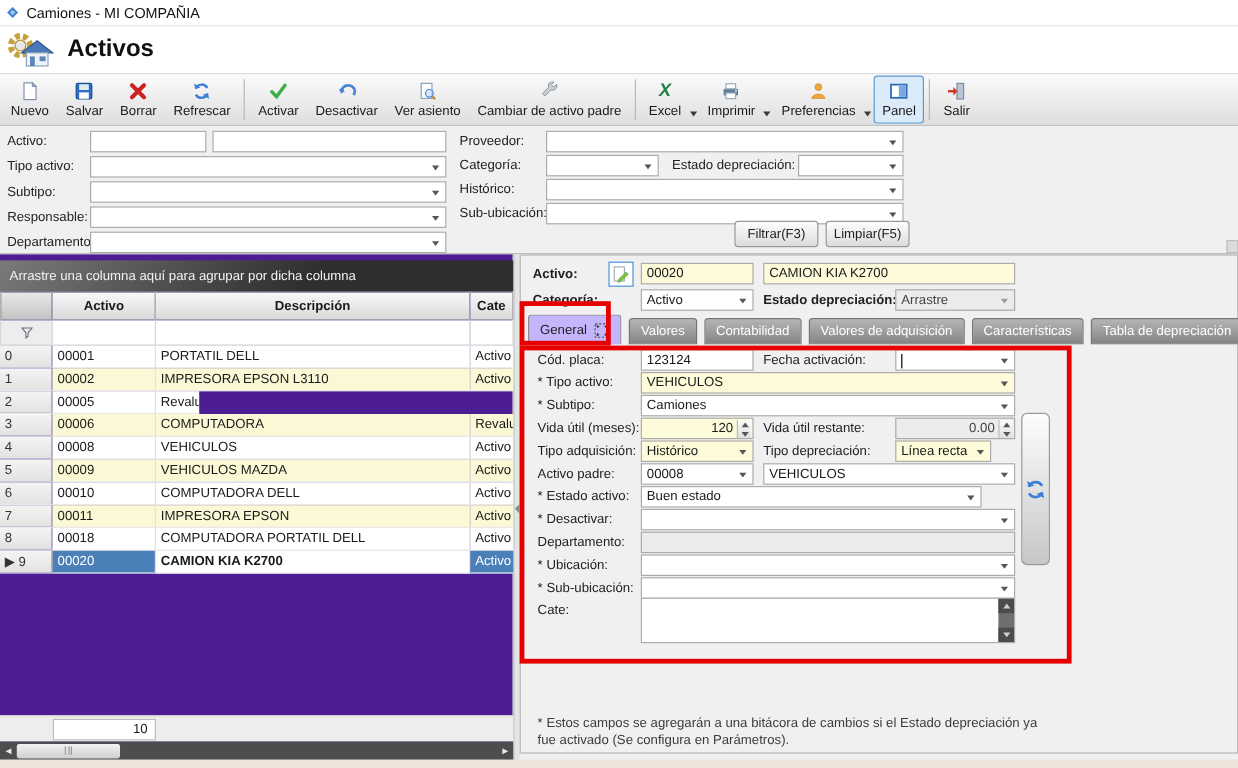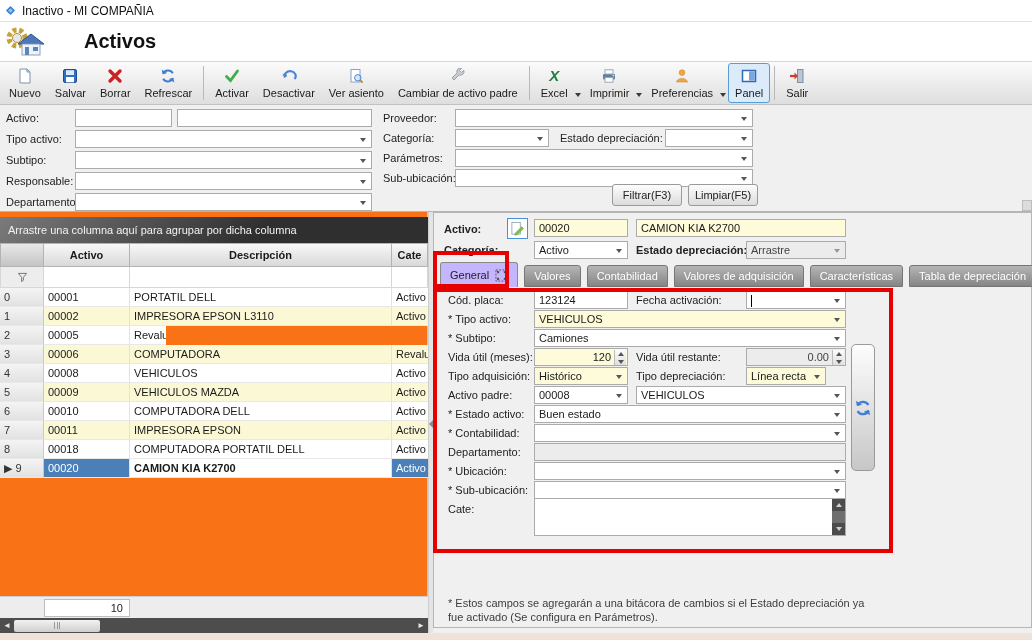--- a/index.html
+++ b/index.html
@@ -5,21 +5,21 @@
   html,body{margin:0;padding:0;background:#e9e9e9;}
   *{box-sizing:border-box;font-family:"Liberation Sans","DejaVu Sans",sans-serif;}
   #app{position:relative;width:1032px;height:640px;background:#f0f0f0;overflow:hidden;font-size:11px;color:#1a1a1a;}
 
   
   #titlebar{position:absolute;left:0;top:0;width:1032px;height:22px;background:#fff;border-bottom:1px solid #e3e3e3;display:flex;align-items:center;padding-left:4px;gap:5px;}
   #titlebar .ttl{font-size:12px;color:#111;}
 
   
   #appheader{position:absolute;left:0;top:22px;width:1032px;height:40px;background:#fff;border-bottom:1px solid #d6d6d6;display:flex;align-items:center;gap:10px;padding-left:6px;}
-  #appheader .big{font-size:20px;font-weight:bold;color:#111;margin-left:28px;}
+  #appheader .big{font-size:20px;font-weight:bold;color:#111;}
 
   
   #toolbar{position:absolute;left:0;top:62px;width:1032px;height:43px;background:linear-gradient(#fbfbfb,#dedede);border-bottom:1px solid #c2c2c2;display:flex;align-items:stretch;padding:1px 2px;}
   .tbtn{display:flex;flex-direction:column;align-items:center;justify-content:flex-end;padding:2px 6px 3px;gap:2px;border:1px solid transparent;border-radius:3px;cursor:default;white-space:nowrap;}
   .tbtn .ic{height:20px;display:flex;align-items:center;justify-content:center;}
   .tbtn.active{border:1px solid #5b9bd5;background:#dcebfa;}
   .tsep{width:1px;background:#b9b9b9;margin:3px 4px;}
   .tcaret{align-self:flex-end;display:flex;align-items:flex-end;padding:0 2px 6px 0;}
   .caret-tri{width:0;height:0;border-left:3.5px solid transparent;border-right:3.5px solid transparent;border-top:4px solid #3a3a3a;}
   .xglyph{font-weight:900;font-size:15px;color:#1f7e3f;font-style:italic;line-height:16px;}
@@ -27,21 +27,21 @@
   
   #filters{position:absolute;left:0;top:105px;width:1032px;height:106px;background:#f0f0f0;}
   .flabel{position:absolute;font-size:11px;color:#222;}
   .txt{position:absolute;height:18px;background:#fff;border:1px solid #ababab;}
   .dd{position:absolute;height:18px;background:#fff;border:1px solid #ababab;display:flex;align-items:center;padding:0 16px 0 4px;}
   .dd .arr{position:absolute;right:5px;top:7px;width:0;height:0;border-left:3.5px solid transparent;border-right:3.5px solid transparent;border-top:4px solid #555;}
   .btn{position:absolute;height:22px;background:linear-gradient(#fdfdfd,#dcdcdc);border:1px solid #9a9a9a;border-radius:3px;display:flex;align-items:center;justify-content:center;font-size:11px;color:#222;padding:0 2px;}
   #main-divider{position:absolute;left:0;top:211px;width:1032px;height:1px;background:#b5b5b5;}
 
   
-  #grid{position:absolute;left:0;top:212px;width:428px;height:421px;background:#f97316;border-right:1px solid #c9c9c9;}
+  #grid{position:absolute;left:0;top:212px;width:428px;height:421px;background:#4c1d95;border-right:1px solid #c9c9c9;}
   #groupbar{position:absolute;left:0;top:5px;width:428px;height:26px;background:linear-gradient(135deg,#7b7b7b,#2f2f2f 60%);color:#f2f2f2;display:flex;align-items:center;padding-left:8px;}
   #gheader{position:absolute;left:0;top:31px;width:428px;height:24px;display:flex;}
   .gh{background:linear-gradient(#f8f8f8,#d9d9d9);border:1px solid #b3b3b3;border-left:none;font-weight:bold;display:flex;align-items:center;justify-content:center;overflow:hidden;white-space:nowrap;}
   .gh.first{border-left:1px solid #b3b3b3;background:linear-gradient(#e8e8e8,#c4c4c4);}
   #gfilter{position:absolute;left:0;top:55px;width:428px;height:21px;display:flex;}
   .gf{background:#fff;border:1px solid #d7d7d7;border-left:none;border-top:none;}
   .gf.first{background:#ededed;border-left:1px solid #d7d7d7;display:flex;align-items:center;justify-content:center;}
   #grid-rows{position:absolute;left:0;top:76px;width:428px;}
   .grow{display:flex;height:19px;}
   .gc{display:flex;align-items:center;padding:0 4px;white-space:nowrap;overflow:hidden;border-right:1px solid #e2e2e2;border-bottom:1px solid #e8e8e8;background:#fff;}
@@ -106,21 +106,21 @@
 </head>
 <body>
 
 <div id="app">
 
   <div id="titlebar">
     <svg width="13" height="13" viewBox="0 0 16 16">
         <rect x="4" y="4" width="8" height="8" fill="#3b82d0" transform="rotate(45 8 8)"></rect>
         <rect x="6" y="6" width="4" height="4" fill="#9cc3ec" transform="rotate(45 8 8)"></rect>
       </svg>
-    <span class="ttl">Inactivo - MI COMPAÑIA</span>
+    <span class="ttl">Camiones - MI COMPAÑIA</span>
   </div>
 
   <div id="appheader">
     <svg width="40" height="32" viewBox="0 0 40 32">
       <circle cx="11" cy="12" r="8" fill="none" stroke="#c9a13b" stroke-width="5" stroke-dasharray="4 2.6"></circle>
       <circle cx="11" cy="12" r="4.5" fill="#e7e7e7" stroke="#b08f34"></circle>
       <path d="M12 18 L25 8 L38 18 Z" fill="#4a78b8" stroke="#2f5687"></path>
       <rect x="16" y="18" width="18" height="11" fill="#eef3f9" stroke="#8aa2bd"></rect>
       <rect x="19" y="21" width="4" height="8" fill="#5d86b8"></rect>
       <rect x="27" y="21" width="5" height="4" fill="#5d86b8"></rect>
@@ -291,21 +291,21 @@
 
     <span class="flabel" style="left:383px;top:27px">Categoría:</span>
     <div class="dd" style="left:455px;top:24px;width:94px">
         <span class="arr"></span>
       </div>
     <span class="flabel" style="left:560px;top:27px">Estado depreciación:</span>
     <div class="dd" style="left:665px;top:24px;width:88px">
         <span class="arr"></span>
       </div>
 
-    <span class="flabel" style="left:383px;top:47px">Parámetros:</span>
+    <span class="flabel" style="left:383px;top:47px">Histórico:</span>
     <div class="dd" style="left:455px;top:44px;width:298px">
         <span class="arr"></span>
       </div>
 
     <span class="flabel" style="left:383px;top:67px">Sub-ubicación:</span>
     <div class="dd" style="left:455px;top:64px;width:298px">
         <span class="arr"></span>
       </div>
 
     <div class="btn" style="left:612px;top:79px;width:70px">Filtrar(F3)</div>
@@ -514,26 +514,26 @@
     <div class="fld fdd" style="left:100px;top:173px;width:94px">
         <span>00008</span>
         <span class="arr"></span>
       </div>
     <div class="fld fdd" style="left:202px;top:173px;width:210px">
         <span>VEHICULOS</span>
         <span class="arr"></span>
       </div>
 
     <span class="dlabel" style="left:14px;top:195px">* Estado activo:</span>
-    <div class="fld fdd" style="left:100px;top:192px;width:312px">
+    <div class="fld fdd" style="left:100px;top:192px;width:284px">
         <span>Buen estado</span>
         <span class="arr"></span>
       </div>
 
-    <span class="dlabel" style="left:14px;top:214px">* Contabilidad:</span>
+    <span class="dlabel" style="left:14px;top:214px">* Desactivar:</span>
     <div class="fld fdd" style="left:100px;top:211px;width:312px">
         <span class="arr"></span>
       </div>
 
     <span class="dlabel" style="left:14px;top:233px">Departamento:</span>
     <div class="fld disabled" style="left:100px;top:230px;width:312px"></div>
 
     <span class="dlabel" style="left:14px;top:252px">* Ubicación:</span>
     <div class="fld fdd" style="left:100px;top:249px;width:312px">
         <span class="arr"></span>

